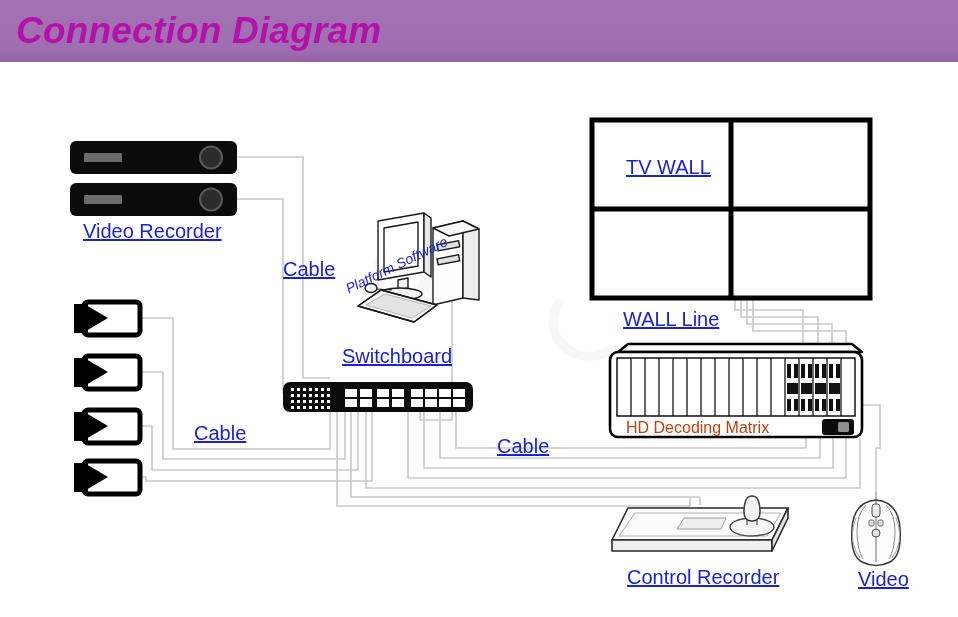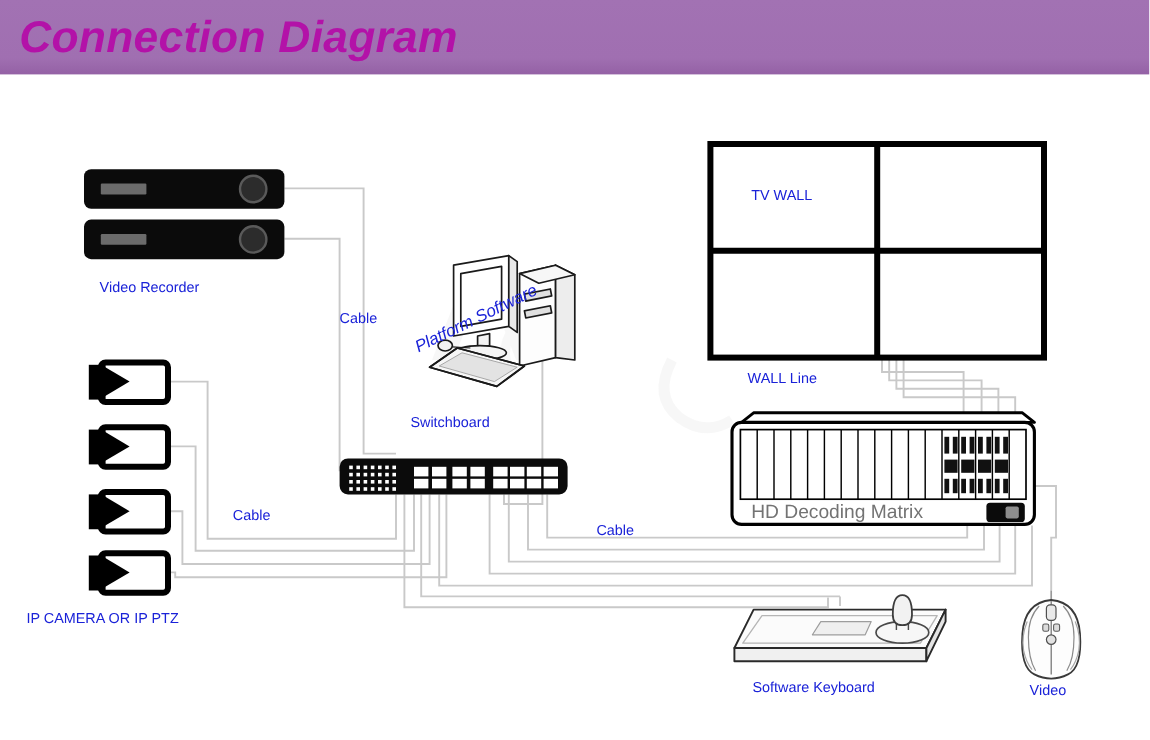--- a/index.html
+++ b/index.html
@@ -25,22 +25,22 @@
 
   
   #canvas{position:absolute;left:0;top:0;width:958px;height:617px;}
 
   
   .lbl{
     position:absolute;
     font-family:"Liberation Sans", sans-serif;
     font-size:15px;color:#1a22d8;white-space:nowrap;
   }
-  .lbl.big{font-size:12px;}
-  .lbl.red{color:#737373;font-size:16px;text-align:right;}
+  .lbl.big{font-size:20px;text-decoration:underline;}
+  .lbl.red{color:#c2410c;font-size:16px;text-align:right;}
   .lbl.rot{
     transform:rotate(-26deg);transform-origin:left top;
     font-style:italic;font-size:14px;
   }
 </style>
 </head>
 <body>
 
 <div id="stage">
 
@@ -307,37 +307,36 @@
       <path d="M856 518 q-5 12 -3 24 q2 10 7 16" fill="none" stroke="#a5a5a5" stroke-width="1"></path>
       <path d="M896 518 q5 12 3 24 q-2 10 -7 16" fill="none" stroke="#a5a5a5" stroke-width="1"></path>
 
       <rect x="872" y="504" width="8" height="13" rx="3" fill="#e9e9e9" stroke="#4f4f4f" stroke-width="1"></rect>
       <rect x="869" y="520" width="5" height="6" rx="1.5" fill="#dcdcdc" stroke="#5a5a5a" stroke-width=".9"></rect>
       <rect x="878" y="520" width="5" height="6" rx="1.5" fill="#dcdcdc" stroke="#5a5a5a" stroke-width=".9"></rect>
       <circle cx="876" cy="533" r="4" fill="#e2e2e2" stroke="#4f4f4f" stroke-width="1"></circle>
     </g>
   </svg>
 
-  <div class="lbl big" style="left:83px; top:232px;text-align:center;">Video Recorder</div>
+  <div class="lbl big" style="left:83px; top:220px;text-align:center;">Video Recorder</div>
 
   <div class="lbl big" style="left:283px; top:258px;">Cable</div>
 
   <div class="lbl rot" style="left:343px; top:282px;">Platform Software</div>
 
   <div class="lbl big" style="left:342px; top:345px;">Switchboard</div>
 
   <div class="lbl big" style="left:194px; top:422px;">Cable</div>
 
   <div class="lbl big" style="left:497px; top:435px;">Cable</div>
 
-  <div class="lbl big" style="left:22px; top:508px;">IP CAMERA  OR  IP PTZ</div>
 
   <div class="lbl big" style="left:626px; top:156px;">TV WALL</div>
 
   <div class="lbl big" style="left:623px; top:308px;">WALL Line</div>
 
   <div class="lbl red" style="left:626px; top:419px;">HD Decoding Matrix</div>
 
-  <div class="lbl big" style="left:627px; top:566px;">Software Keyboard</div>
+  <div class="lbl big" style="left:627px; top:566px;">Control Recorder</div>
 
   <div class="lbl big" style="left:858px; top:568px;">Video</div>
 
 </div>
 
 </body></html>

